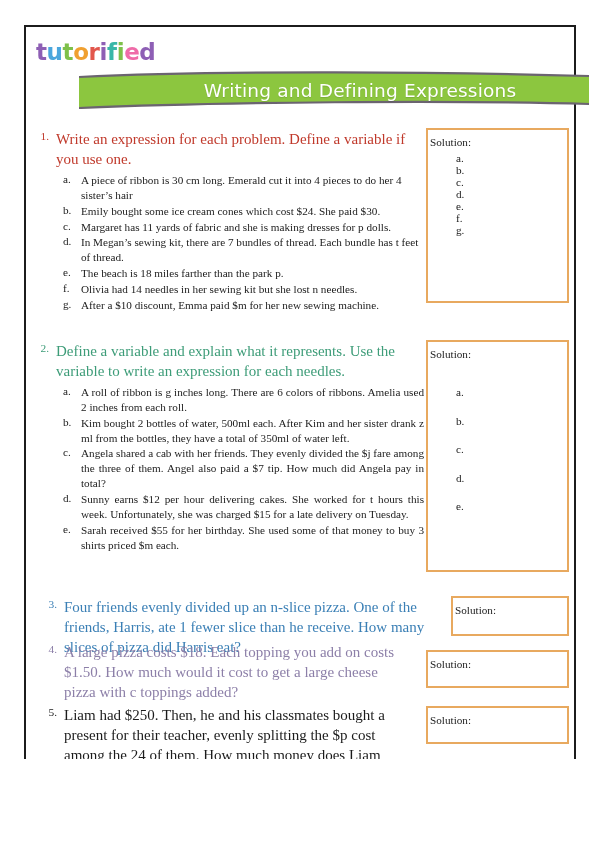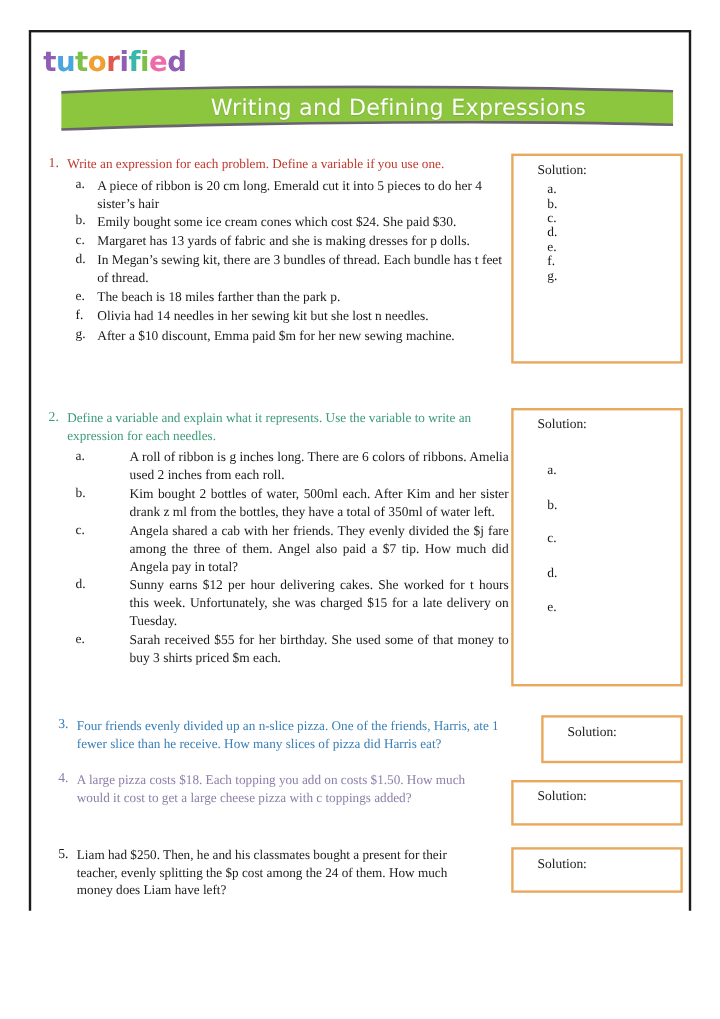--- a/index.html
+++ b/index.html
@@ -35,21 +35,21 @@
     font-weight: bold;
     font-size: 23px;
     letter-spacing: -0.4px;
     line-height: 1;
     white-space: nowrap;
   }
   #logo span { display: inline-block; }
 
   #banner {
     position: absolute;
-    left: 13px; top: 71px;
+    left: 41px; top: 71px;
     width: 548px; height: 38px; padding-left: 38px;
   }
   #banner svg { display: block; width: 100%; height: 100%; }
   #banner-title {
     position: absolute;
     left: 0; top: 0;
     width: 100%; height: 100%;
     display: flex;
     align-items: center;
     justify-content: center;
@@ -69,46 +69,46 @@
   }
   .qblock { position: absolute; }
   .qrow { display: flex; }
   .qnum {
     width: 20px;
     flex: 0 0 20px;
     text-align: right;
     padding-right: 7px;
     font-size: 11.4px;
   }
-  .qtext { flex: 1 1 auto; font-size: 11px; line-height: 1.33; }
+  .qtext { flex: 1 1 auto; font-size: 15px; line-height: 1.33; }
   .sub { display: flex; margin-top: 1px; }
   .subnum {
     width: 18px; flex: 0 0 18px;
     text-align: left;
     font-size: 11.2px;
   }
   .subtext { flex: 1 1 auto; font-size: 11.2px; line-height: 1.33; }
-  .just { text-align: justify; margin-left: 27px; }
+  .just { text-align: justify; }
 
   .c-red   { color: #c0392b; }
   .c-green { color: #3d9c78; }
   .c-blue  { color: #3a7fb5; }
   .c-mauve { color: #8c7fa8; }
   .c-black { color: #1b1b1b; }
 
   
   .solbox {
     position: absolute;
     border: 2px solid #e8a95f;
     background: #ffffff;
   }
   .soltitle {
     font-size: 11.2px;
     color: #1b1b1b;
-    padding: 6px 0 0 20px;
+    padding: 6px 0 0 2px;
   }
   .solitems {
     padding-left: 28px;
     margin-top: 4px;
   }
   .solitems div { font-size: 11.2px; color: #1b1b1b; }
 
   
   #footrule {
     position: absolute;
@@ -152,33 +152,33 @@
   <div id="content">
 
     <div class="qblock" style="left:10px; top:12px; width:388px;">
       <div class="qrow">
         <div class="qnum c-red">1.</div>
         <div class="qtext c-red">Write an expression for each problem. Define a variable if you use one.</div>
       </div>
       <div style="margin-top:3px; padding-left:27px;">
         <div class="sub">
           <div class="subnum c-black">a.</div>
-          <div class="subtext c-black">A piece of ribbon is 20 cm long. Emerald cut it into 5 pieces to do her 4 sister’s hair</div>
+          <div class="subtext c-black">A piece of ribbon is 30 cm long. Emerald cut it into 4 pieces to do her 4 sister’s hair</div>
         </div>
         <div class="sub">
           <div class="subnum c-black">b.</div>
           <div class="subtext c-black">Emily bought some ice cream cones which cost $24. She paid $30.</div>
         </div>
         <div class="sub">
           <div class="subnum c-black">c.</div>
-          <div class="subtext c-black">Margaret has 13  yards of fabric and she is making dresses for  p dolls.</div>
+          <div class="subtext c-black">Margaret has 11  yards of fabric and she is making dresses for  p dolls.</div>
         </div>
         <div class="sub">
           <div class="subnum c-black">d.</div>
-          <div class="subtext c-black">In Megan’s sewing kit, there are 3 bundles of thread. Each bundle has t feet of thread.</div>
+          <div class="subtext c-black">In Megan’s sewing kit, there are 7 bundles of thread. Each bundle has t feet of thread.</div>
         </div>
         <div class="sub">
           <div class="subnum c-black">e.</div>
           <div class="subtext c-black">The beach is 18 miles farther than the park p.</div>
         </div>
         <div class="sub">
           <div class="subnum c-black">f.</div>
           <div class="subtext c-black">Olivia had 14 needles in her sewing kit but she lost n needles.</div>
         </div>
         <div class="sub">

